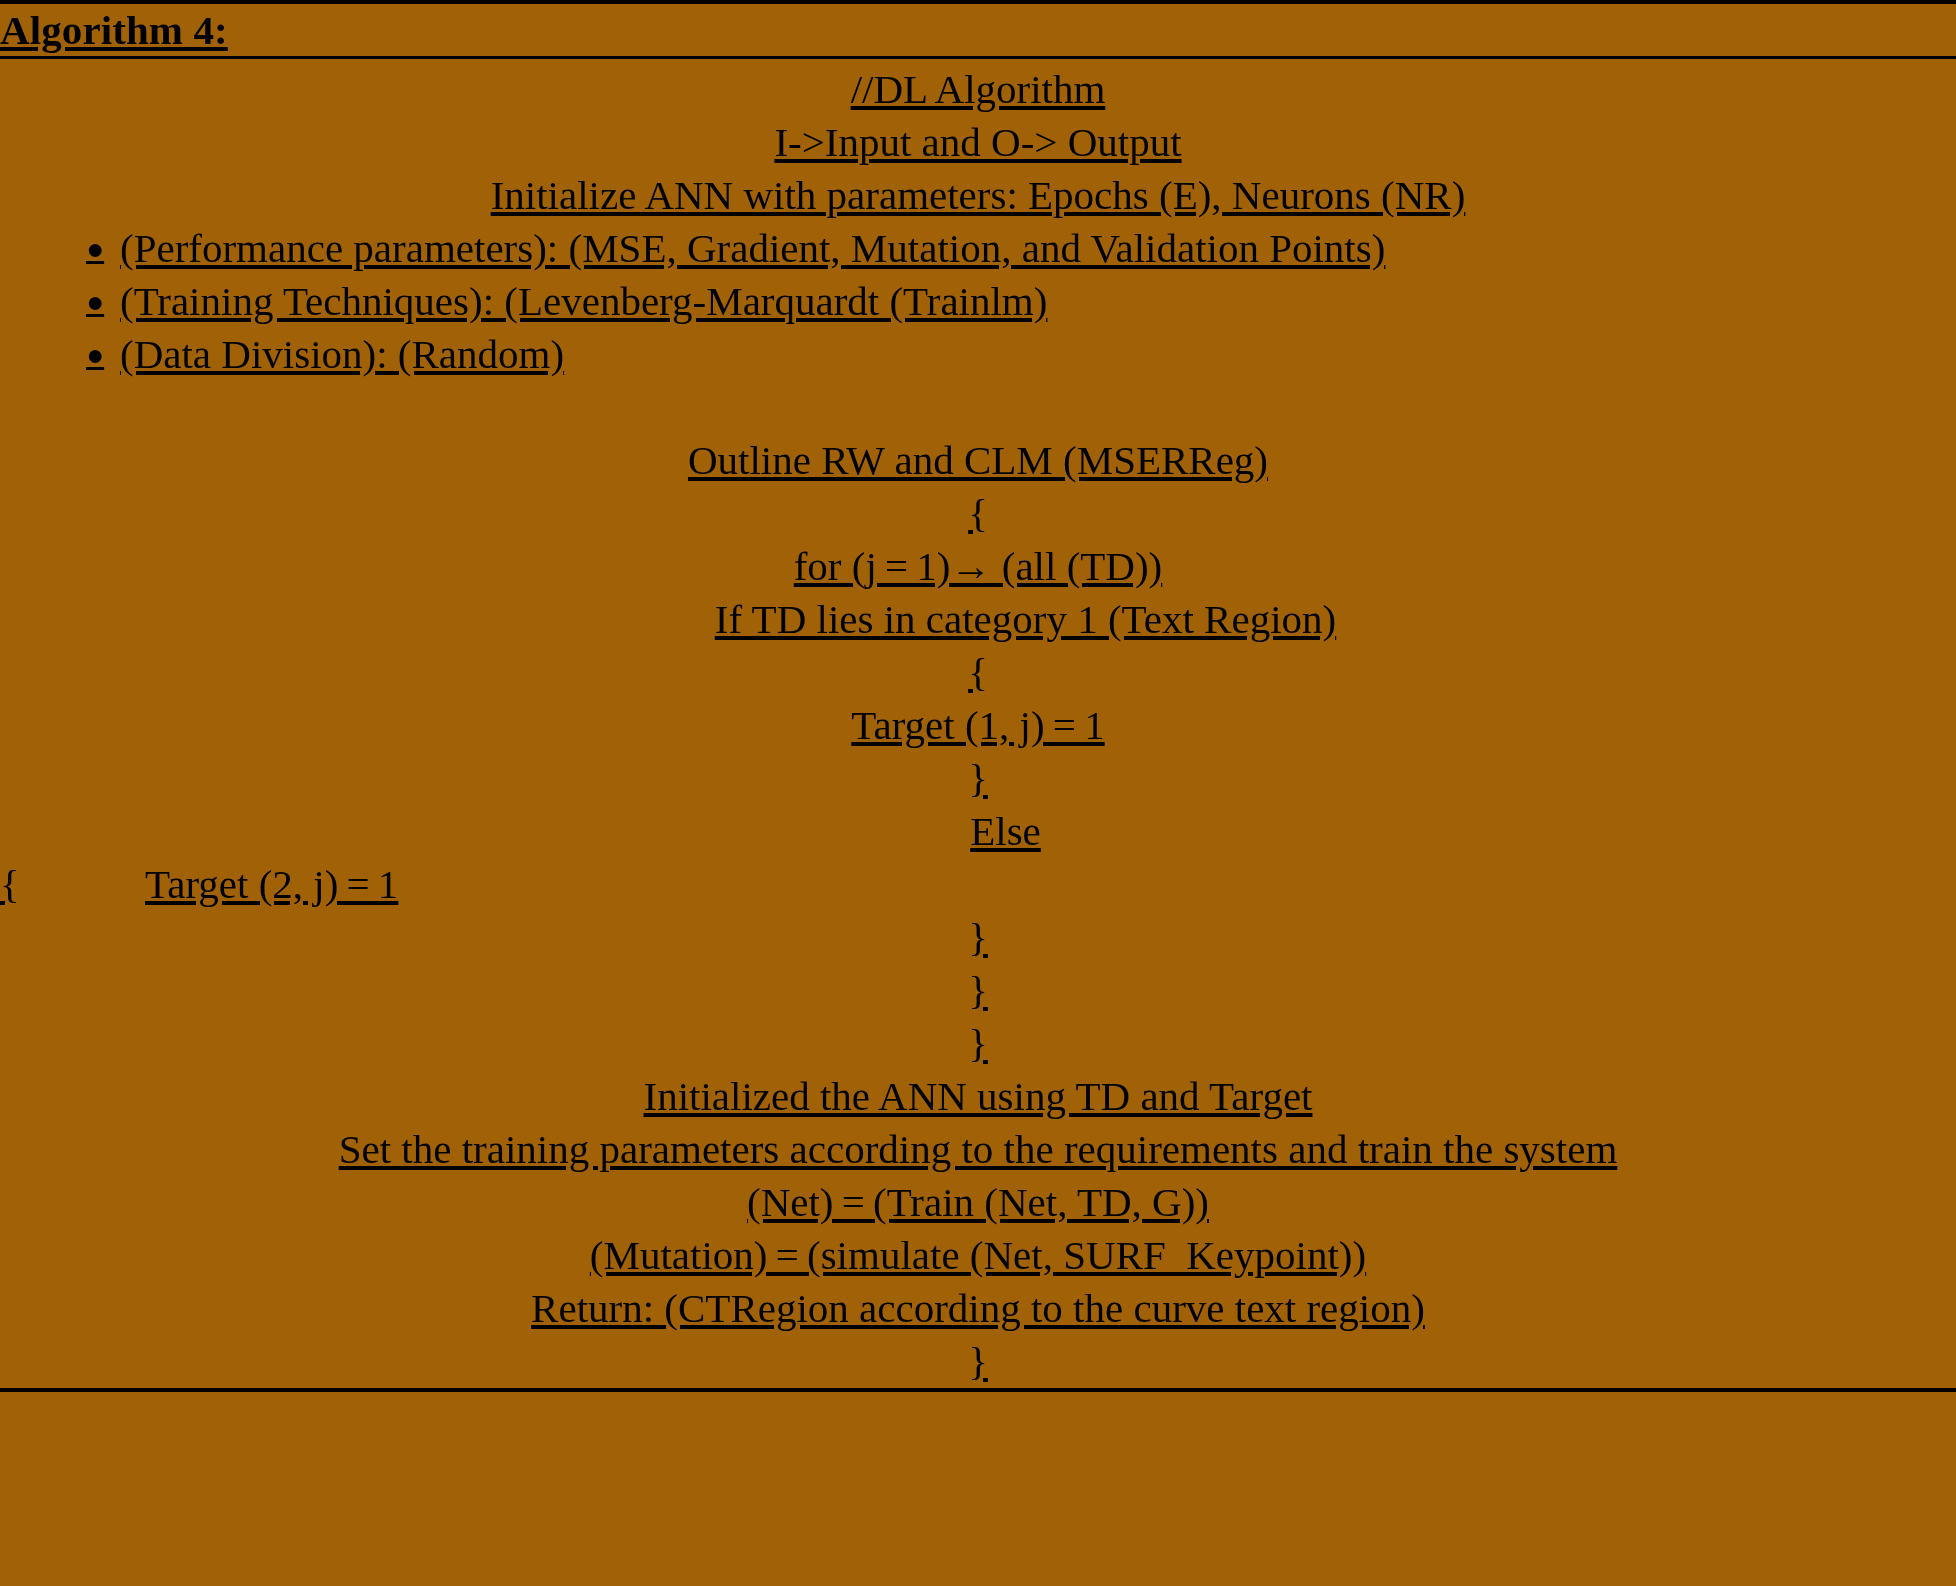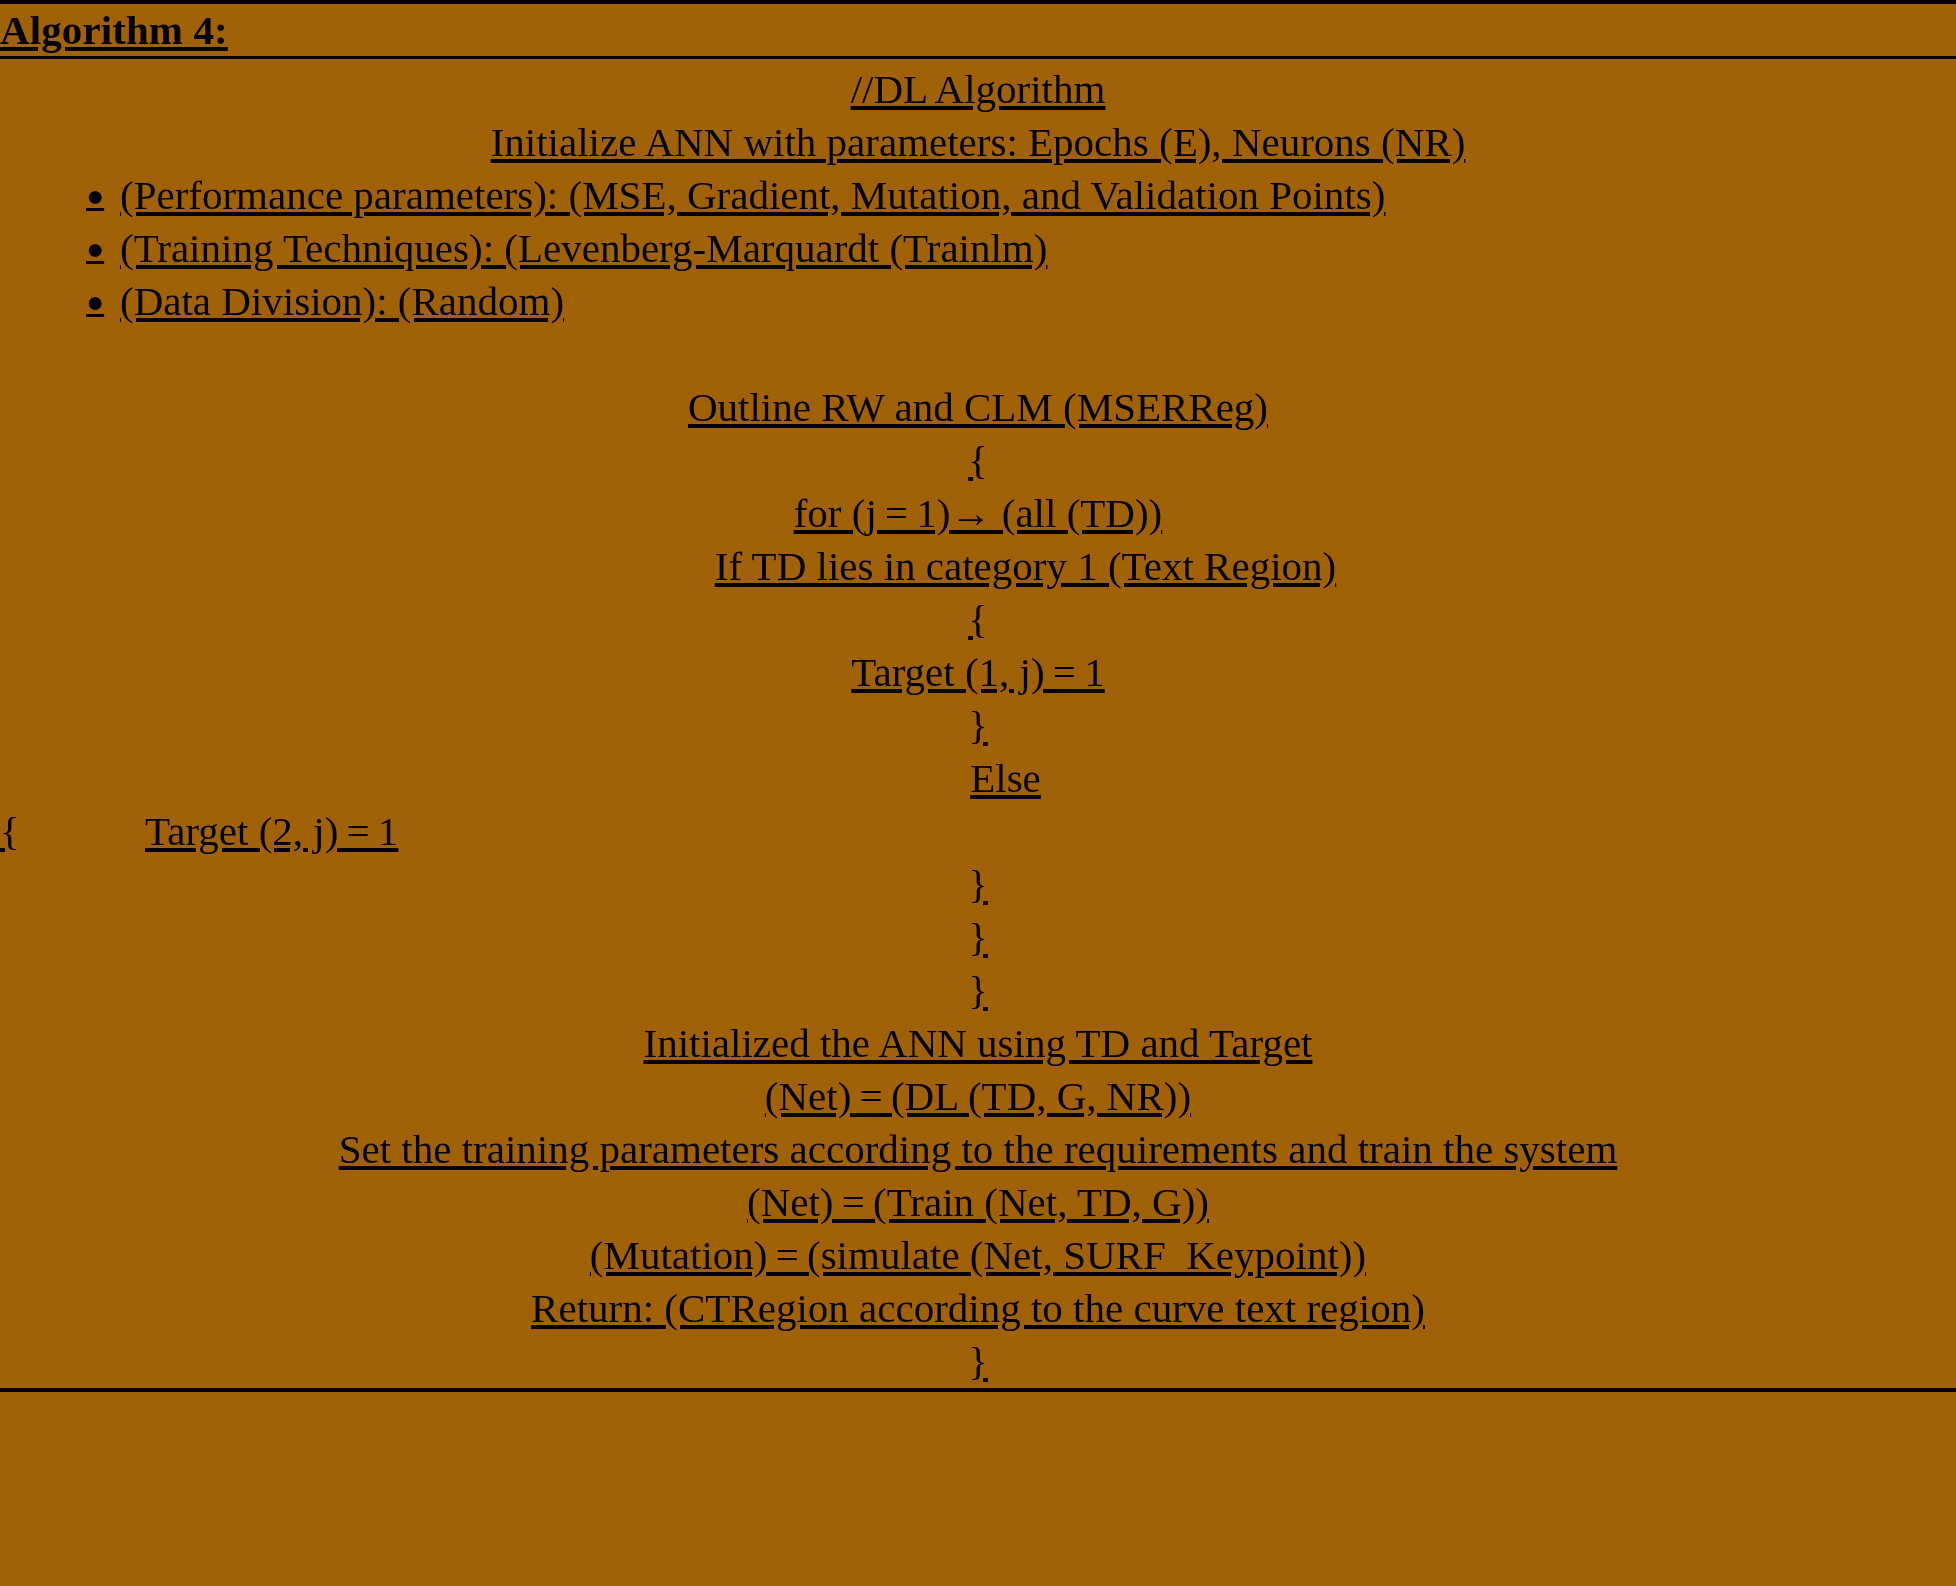--- a/index.html
+++ b/index.html
@@ -98,20 +98,21 @@
   <div class="rule rule-top"></div>
 
   <div class="algo-title">Algorithm 4:</div>
 
   <div class="rule rule-title"></div>
 
   <div class="algo-body">
 
     <div class="line">//DL Algorithm</div>
 
+    <div class="line">I-&gt;Input and O-&gt; Output</div>
 
 
 
     <div class="line">Initialize ANN with parameters: Epochs (E), Neurons (NR)</div>
 
     <div class="bullet-row">
       <span class="bullet-marker">●</span>
       <span class="bullet-text">(Performance parameters): (MSE, Gradient, Mutation, and Validation Points)</span>
     </div>
 
@@ -149,21 +150,20 @@
     </div>
 
     <div class="line">}</div>
 
     <div class="line">}</div>
 
     <div class="line">}</div>
 
     <div class="line">Initialized the ANN using TD and Target</div>
 
-    <div class="line">(Net) = (DL (TD, G, NR))</div>
 
     <div class="line">Set the training parameters according to the requirements and train the system</div>
 
     <div class="line">(Net) = (Train (Net, TD, G))</div>
 
     <div class="line">(Mutation) = (simulate (Net, SURF_Keypoint))</div>
 
     <div class="line">Return: (CTRegion according to the curve text region)</div>
 
     <div class="line">}</div>

